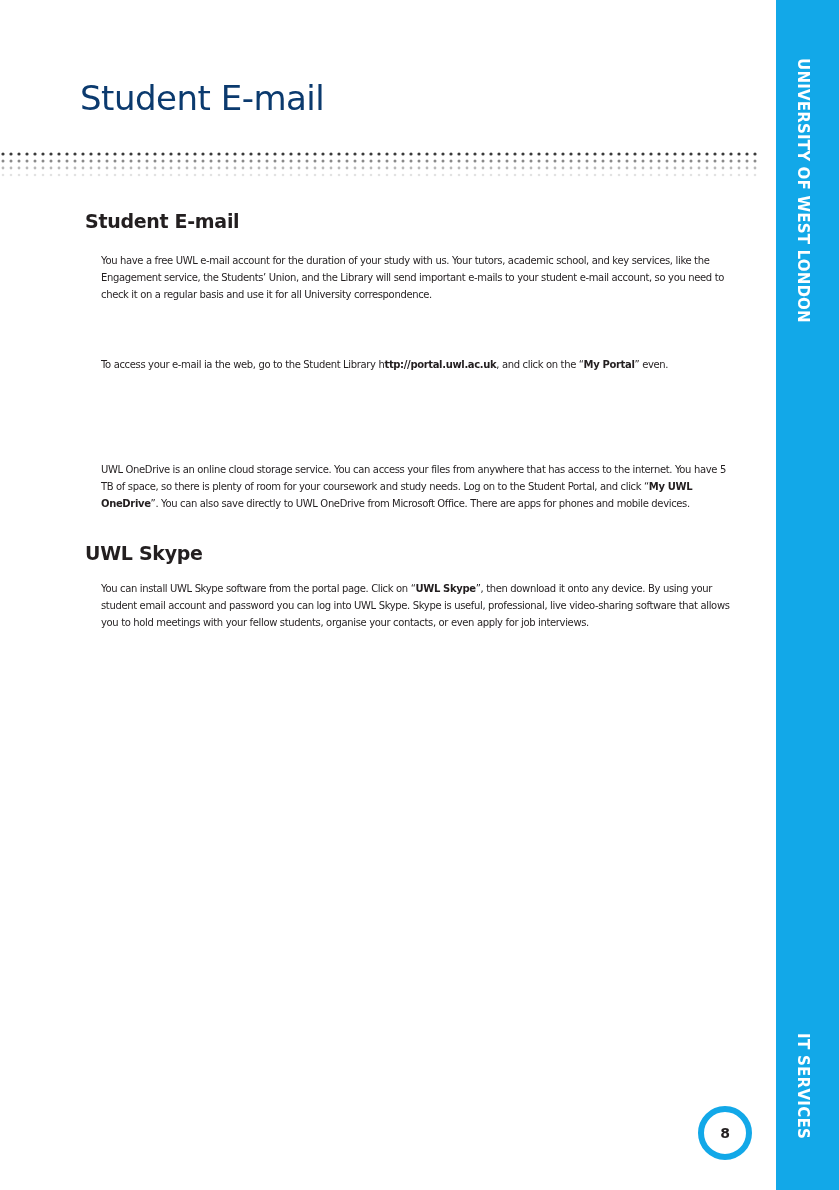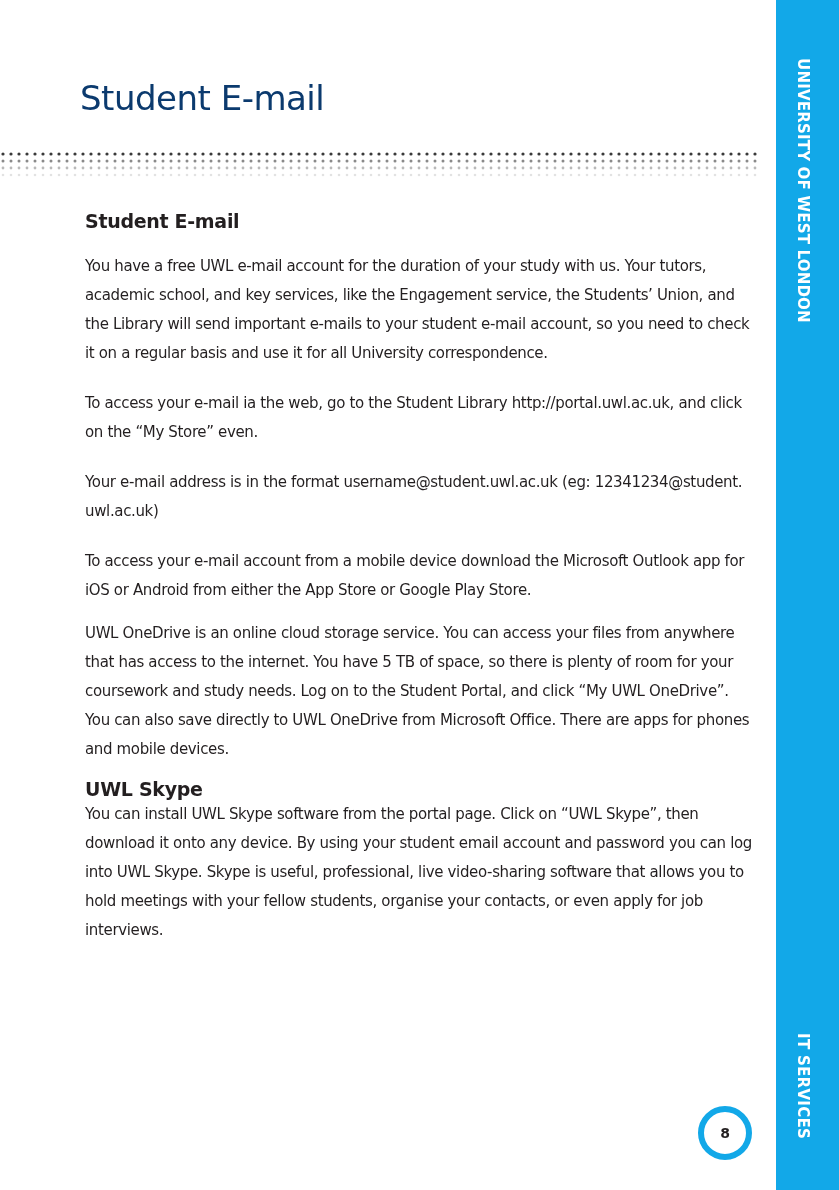--- a/index.html
+++ b/index.html
@@ -3,25 +3,25 @@
   <meta charset="utf-8">
   <style>
     html, body { margin: 0; padding: 0; }
     body { width: 839px; height: 1190px; position: relative; background: #ffffff; overflow: hidden;
            font-family: "DejaVu Sans", sans-serif; color: #231f20; }
     .page-title { position: absolute; left: 80px; top: 78px; font-size: 34px; color: #0b3a6e;
                   font-weight: normal; margin: 0; letter-spacing: -0.5px; }
     .dots { position: absolute; left: 0; top: 150px; width: 760px; height: 30px; }
     .content { position: absolute; left: 85px; top: 210px; width: 670px; }
     .h2 { font-size: 19px; font-weight: bold; margin: 0; color: #231f20; letter-spacing: -0.3px; }
-    .p { font-size: 15px; line-height: 29px; margin: 0; letter-spacing: -0.35px; }
+    .p { font-size: 10px; line-height: 17px; margin: 16px; letter-spacing: -0.35px; }
     .sec1-title { margin-bottom: 20px; }
     .gap { height: 21px; }
     .sec-gap { height: 14px; }
-    b { font-weight: normal; }
+    b { font-weight: bold; }
     .sidebar { position: absolute; left: 776px; top: 0; width: 63px; height: 1190px; background: #12a8e8; }
     .side-top { position: absolute; left: 794px; top: 58px; writing-mode: vertical-rl; color: #ffffff;
                 font-size: 15px; font-weight: bold; letter-spacing: 0.2px; white-space: nowrap; }
     .side-bottom { position: absolute; left: 794px; top: 1033px; writing-mode: vertical-rl; color: #ffffff;
                    font-size: 15px; font-weight: bold; letter-spacing: 0.3px; white-space: nowrap; }
     .page-num { position: absolute; left: 698px; top: 1106px; width: 42px; height: 42px; border: 6px solid #12a8e8;
                 border-radius: 50%; display: flex; align-items: center; justify-content: center;
                 font-size: 14px; font-weight: bold; color: #231f20; }
   </style>
 </head>
@@ -409,25 +409,23 @@
     <circle cx="731" cy="25" r="1.3" fill="#e2e2e2"></circle>
     <circle cx="739" cy="25" r="1.3" fill="#e2e2e2"></circle>
     <circle cx="747" cy="25" r="1.3" fill="#e2e2e2"></circle>
     <circle cx="755" cy="25" r="1.3" fill="#e2e2e2"></circle>
   </svg>
 
 <div class="content">
   <h2 class="h2 sec1-title">Student E-mail</h2>
   <p class="p">You have a free UWL e-mail account for the duration of your study with us. Your tutors, academic school, and key services, like the Engagement service, the Students’ Union, and the Library will send important e-mails to your student e-mail account, so you need to check it on a regular basis and use it for all University correspondence.</p>
   <div class="gap"></div>
-  <p class="p"><span>To access your e-mail ia the web, go to the Student Library h</span><b>ttp://portal.uwl.ac.uk</b><span>, and click on the “</span><b>My Store</b><span>” even.</span></p>
+  <p class="p"><span>To access your e-mail ia the web, go to the Student Library h</span><b>ttp://portal.uwl.ac.uk</b><span>, and click on the “</span><b>My Portal</b><span>” even.</span></p>
   <div class="gap"></div>
-  <p class="p">Your e-mail address is in the format username@student.uwl.ac.uk (eg: 12341234@student. uwl.ac.uk)</p>
   <div class="gap"></div>
-  <p class="p">To access your e-mail account from a mobile device download the Microsoft Outlook app for iOS or Android from either the App Store or Google Play Store.</p>
   <div class="sec-gap"></div>
 
   <p class="p"><span>UWL OneDrive is an online cloud storage service. You can access your files from anywhere that has access to the internet. You have 5 TB of space, so there is plenty of room for your coursework and study needs. Log on to the Student Portal, and click “</span><b>My UWL OneDrive</b><span>”. You can also save directly to UWL OneDrive from Microsoft Office.  There are apps for phones and mobile devices.</span></p>
   <div class="sec-gap"></div>
 
   <h2 class="h2">UWL Skype</h2>
   <p class="p"><span>You can install UWL Skype software from the portal page. Click on “</span><b>UWL Skype</b><span>”, then download it onto any device. By using your student email account and password you can log into UWL Skype. Skype is useful, professional, live video-sharing software that allows you to hold meetings with your fellow students, organise your contacts, or even apply for job interviews.</span></p>
 </div>
 
 <div class="sidebar"></div>

